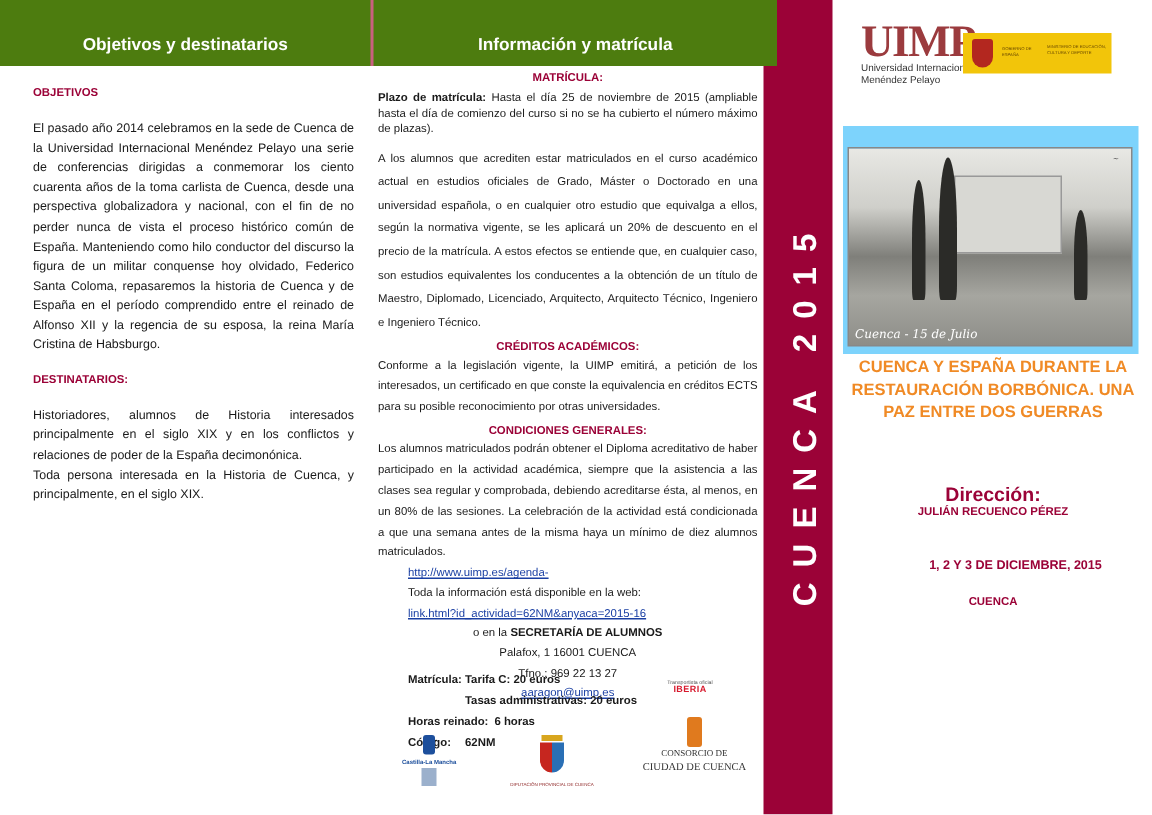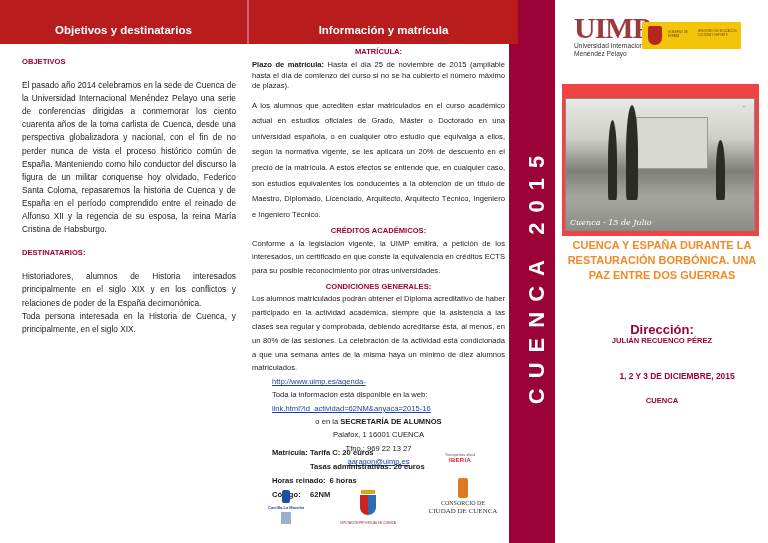--- a/index.html
+++ b/index.html
@@ -1,18 +1,18 @@
 <!DOCTYPE html>
 <html><head>
 <meta charset="utf-8">
 <style>
   html, body { margin:0; padding:0; }
   body { width:768px; height:543px; position:relative; overflow:hidden; background:#ffffff;
          font-family:"Liberation Sans", sans-serif; color:#1a1a1a; }
-  .header { position:absolute; left:0; top:0; width:518px; height:44px; background:#b91c1c; }
+  .header { position:absolute; left:0; top:0; width:518px; height:44px; background:#4d7c0f; }
   .header .divider { position:absolute; left:247px; top:0; width:2px; height:44px; background:#c9607f; }
   .header .title { position:absolute; top:24px; color:#ffffff; font-weight:bold; font-size:11.5px; text-align:center; }
   .header .t1 { left:0; width:247px; }
   .header .t2 { left:249px; width:269px; }
   .rightborder { position:absolute; left:509px; top:44px; width:9px; height:499px; background:#9b0237; }
 
   .col1 { position:absolute; left:22px; top:55px; width:214px; font-size:8.3px; line-height:13.1px; text-align:justify; }
   .col1 .heading { color:#9b0237; font-weight:bold; font-size:7.6px; margin:0 0 11px 0; }
   .col1 p { margin:0 0 10px 0; }
 
@@ -38,21 +38,21 @@
   .vtext span { position:absolute; left:50%; transform:translate(-50%, -50%) rotate(-90deg); transform-origin:center;
                 color:#ffffff; font-weight:bold; font-size:22px; white-space:nowrap; letter-spacing:10px; }
 
   .col3 { position:absolute; left:556px; top:0; width:212px; height:543px; }
   .uimp { position:absolute; left:18px; top:14px; }
   .uimp .mark { font-family:"Liberation Serif", serif; font-weight:bold; font-size:30px; color:#9b3b3e; line-height:28px; letter-spacing:-1px; }
   .uimp .sub { font-size:6.6px; color:#333; line-height:7.5px; }
   .gov { position:absolute; left:86px; top:22px; width:99px; height:27px; background:#f2c50a; }
   .gov .shield { position:absolute; left:6px; top:4px; width:14px; height:19px; background:#b3271f; border-radius:2px 2px 7px 7px; }
   .gov .t { position:absolute; font-size:2.8px; color:#6a4a00; line-height:3.5px; }
-  .photo-frame { position:absolute; left:6px; top:84px; width:197px; height:152px; background:#ef4444;text-decoration:underline; }
+  .photo-frame { position:absolute; left:6px; top:84px; width:197px; height:152px; background:#7dd3fc;text-decoration:underline; }
   .photo { position:absolute; left:3px; top:14px; width:190px; height:133px;
            background:linear-gradient(180deg, #e8e8e4 0%, #cfcfca 30%, #7f7f7a 55%, #a6a6a0 75%, #8d8d88 100%);
            border:1px solid #888; box-sizing:border-box; }
   .photo .tree { position:absolute; bottom:30px; width:9px; background:#2b2b28; border-radius:50% 50% 10% 10%; }
   .photo .bld { position:absolute; left:70px; top:18px; width:70px; height:50px; background:#d8d8d3; border:1px solid #999; }
   .photo .caption { position:absolute; left:4px; bottom:3px; font-family:"DejaVu Serif", serif; font-style:italic; font-size:8px; color:#fff; }
   .photo .sig { position:absolute; right:8px; top:4px; font-family:"DejaVu Serif", serif; font-style:italic; font-size:5px; color:#555; }
   .course-title { position:absolute; left:0; top:238px; width:212px; text-align:center; color:#f08a25; font-weight:bold; font-size:11px; line-height:15px; }
   .director-lbl { position:absolute; left:0; top:322px; width:212px; text-align:center; color:#9b0237; font-weight:bold; font-size:13px; }
   .director-name { position:absolute; left:0; top:336px; width:212px; text-align:center; color:#9b0237; font-weight:bold; font-size:7.6px; }

